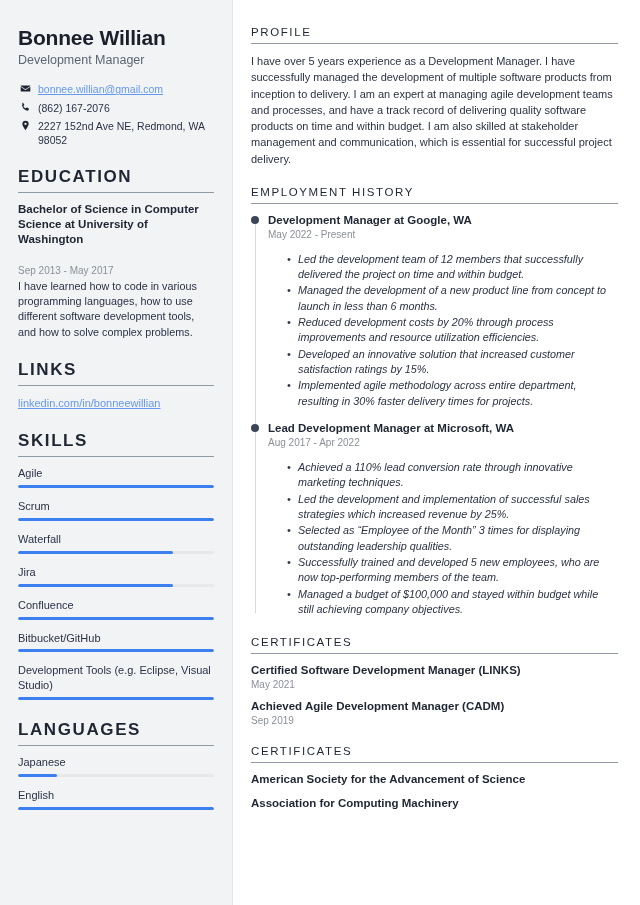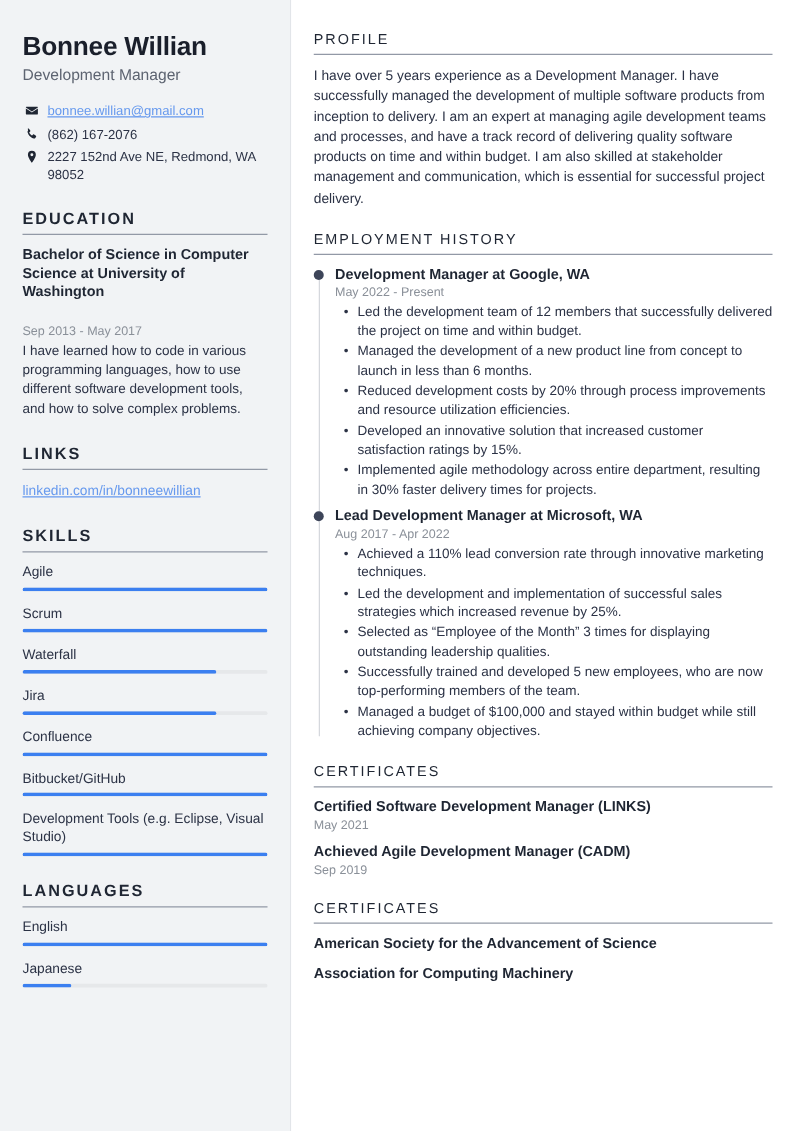--- a/index.html
+++ b/index.html
@@ -68,21 +68,21 @@
   .contact-text { flex: 1; }
   .contact-text a,
   .link-text {
     color: #6699ee;
     text-decoration: underline;
     text-align: center;
   }
 
   .side-section { margin-bottom: 20px; }
   .side-heading {
-    font-size: 13px;
+    font-size: 17px;
     font-weight: bold;
     letter-spacing: 1.6px;
     color: #1f2633;
     padding-bottom: 5px;
     margin: 0 0 9px 0;
     border-bottom: 1px solid #9299a6;
   }
 
   .edu-degree {
     font-size: 11.5px;
@@ -172,23 +172,24 @@
     color: #1f2633;
     line-height: 1.3;
     margin-bottom: 1px;
   }
   .job-date {
     font-size: 10px;
     color: #8a9099;
     margin-bottom: 3px;
   }
   .job-bullets {
-    margin: 0;
+    margin: 12px;
     padding-left: 18px;
     list-style: none;
+    font-style: italic;
   }
   .job-bullets li {
     position: relative;
     font-size: 10.8px;
     line-height: 1.42;
     color: #2b3245;
     margin-bottom: 1px;
   }
   .job-bullets li::before {
     content: "•";
@@ -325,30 +326,30 @@
         <div class="bar-track">
           <div class="bar-fill" style="width: 100%;"></div>
         </div>
       </div>
     </section>
 
     <section class="side-section">
       <h2 class="side-heading">LANGUAGES</h2>
 
       <div class="skill-row">
+        <div class="skill-label">Japanese</div>
+        <div class="bar-track">
+          <div class="bar-fill" style="width: 20%;"></div>
+        </div>
+      </div>
+
+      <div class="skill-row">
         <div class="skill-label">English</div>
         <div class="bar-track">
           <div class="bar-fill" style="width: 100%;"></div>
-        </div>
-      </div>
-
-      <div class="skill-row">
-        <div class="skill-label">Japanese</div>
-        <div class="bar-track">
-          <div class="bar-fill" style="width: 20%;"></div>
         </div>
       </div>
     </section>
 
   </aside>
 
   <main class="main">
 
     <section class="main-section">
       <h2 class="main-heading">PROFILE</h2>

